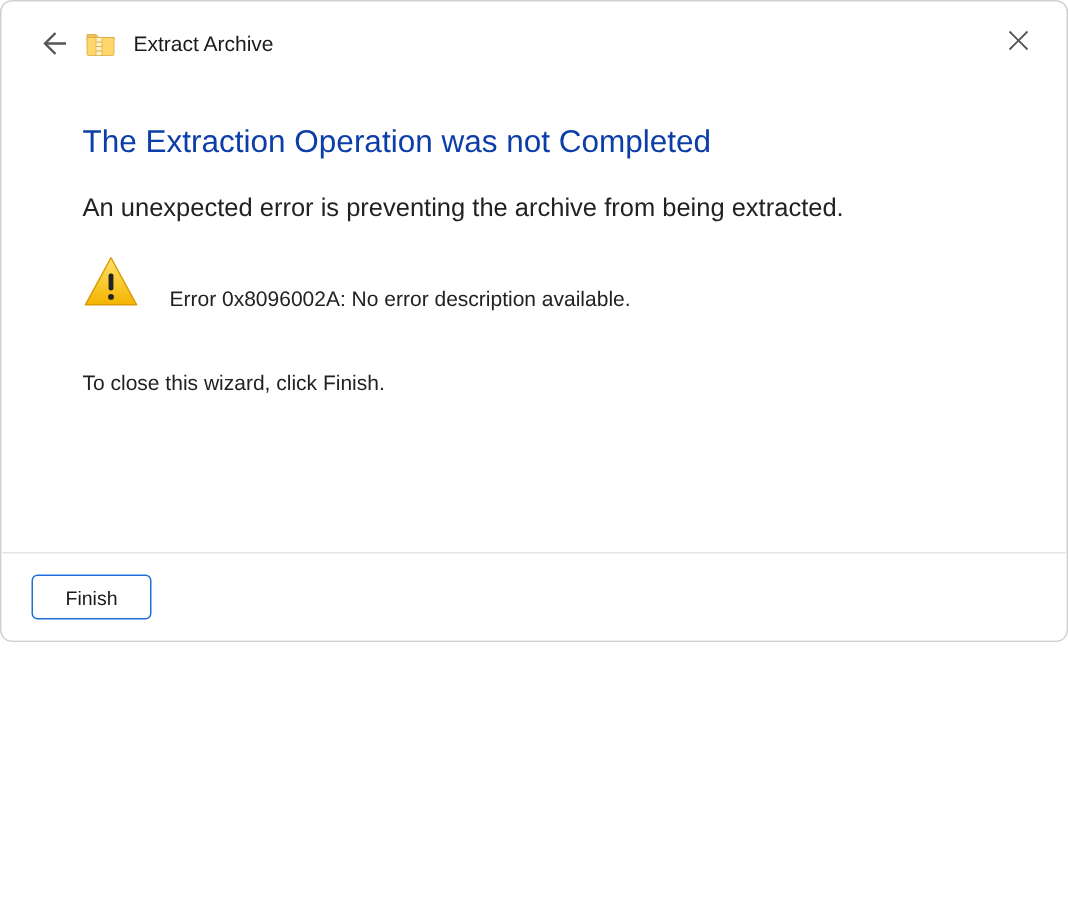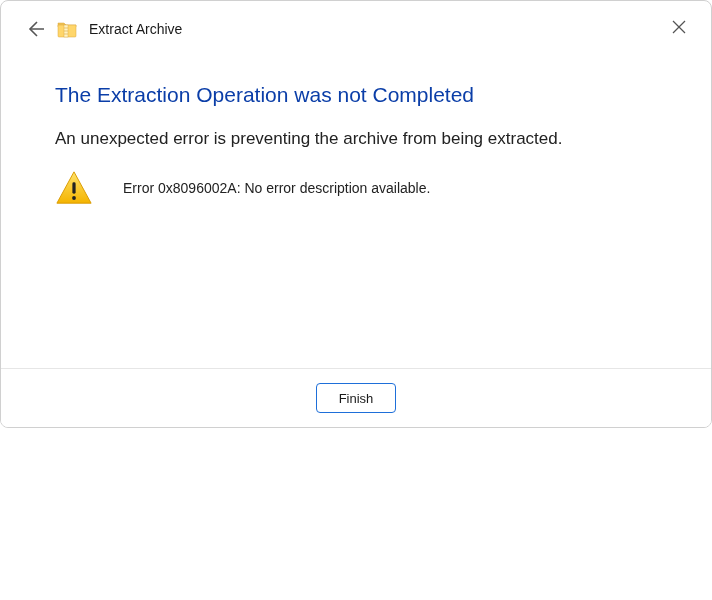--- a/index.html
+++ b/index.html
@@ -8,25 +8,25 @@
   .close-btn { position:absolute; top:10px; right:16px; width:32px; height:32px; display:flex; align-items:center; justify-content:center; border-radius:4px; color:#555; cursor:pointer; }
   .close-btn svg { width:14px; height:14px; stroke:#555; stroke-width:1.2; }
   .titlebar { display:flex; align-items:center; gap:12px; padding:18px 54px 18px 24px; }
   .back-arrow { width:20px; height:20px; display:flex; align-items:center; justify-content:center; color:#555; cursor:pointer; }
   .back-arrow svg { width:18px; height:18px; stroke:#555; stroke-width:1.6; fill:none; }
   .folder-icon { width:20px; height:18px; }
   .title-text { font-size:14px; color:#1a1a1a; }
   .content { padding: 26px 54px 0 54px; }
   .heading { color:#0b3ea8; font-size:21px; font-weight:400; margin:0 0 22px 0; }
   .subtext { font-size:17px; color:#222; margin:0 0 18px 0; }
-  .error-row { display:flex; align-items:center; gap:30px; margin-bottom:40px; }
+  .error-row { display:flex; align-items:flex-end; gap:20px; margin-bottom:40px; }
   .warn-icon { width:38px; height:38px; flex-shrink:0; margin-top:2px; }
   .error-msg { font-size:14px; color:#222; padding-top:2px; }
   .instr { font-size:14px; color:#222; }
-  .footer { position:absolute; left:0; right:0; bottom:0; border-top:1px solid #e6e6e6; padding:14px 20px; background:#fff; display:flex; justify-content:center; gap:20px; }
+  .footer { position:absolute; left:0; right:0; bottom:0; border-top:1px solid #e6e6e6; padding:14px 20px; background:#fff; display:flex; justify-content:flex-start; gap:20px; }
   .btn { min-width:80px; height:30px; padding:0 18px; font-size:13px; border-radius:4px; display:flex; align-items:center; justify-content:center; font-family:inherit; }
   .btn-primary { background:#fff; border:1.5px solid #1e6fd9; color:#1a1a1a; cursor:pointer; }
   .btn-disabled { background:#f4f4f4; border:1px solid #e2e2e2; color:#9c9c9c; cursor:default; }
 </style>
 </head>
 <body>
 
 <div class="window">
 
   <div class="close-btn">
@@ -66,19 +66,20 @@
             <stop offset="1" stop-color="#f4b400"></stop>
           </linearGradient>
         </defs>
         <path d="M20 3 L38 36 H2 Z" fill="url(#wg)" stroke="#d99a00" stroke-width="1" stroke-linejoin="round"></path>
         <rect x="18.3" y="14" width="3.4" height="12" rx="1.5" fill="#222"></rect>
         <circle cx="20" cy="30.5" r="2" fill="#222"></circle>
       </svg>
       <div class="error-msg">Error 0x8096002A: No error description available.</div>
     </div>
 
+    <p class="instr">To close this wizard, click Finish.</p>
   </div>
 
   <div class="footer">
     <button class="btn btn-primary">Finish</button>
   </div>
 
 </div>
 
 </body></html>

